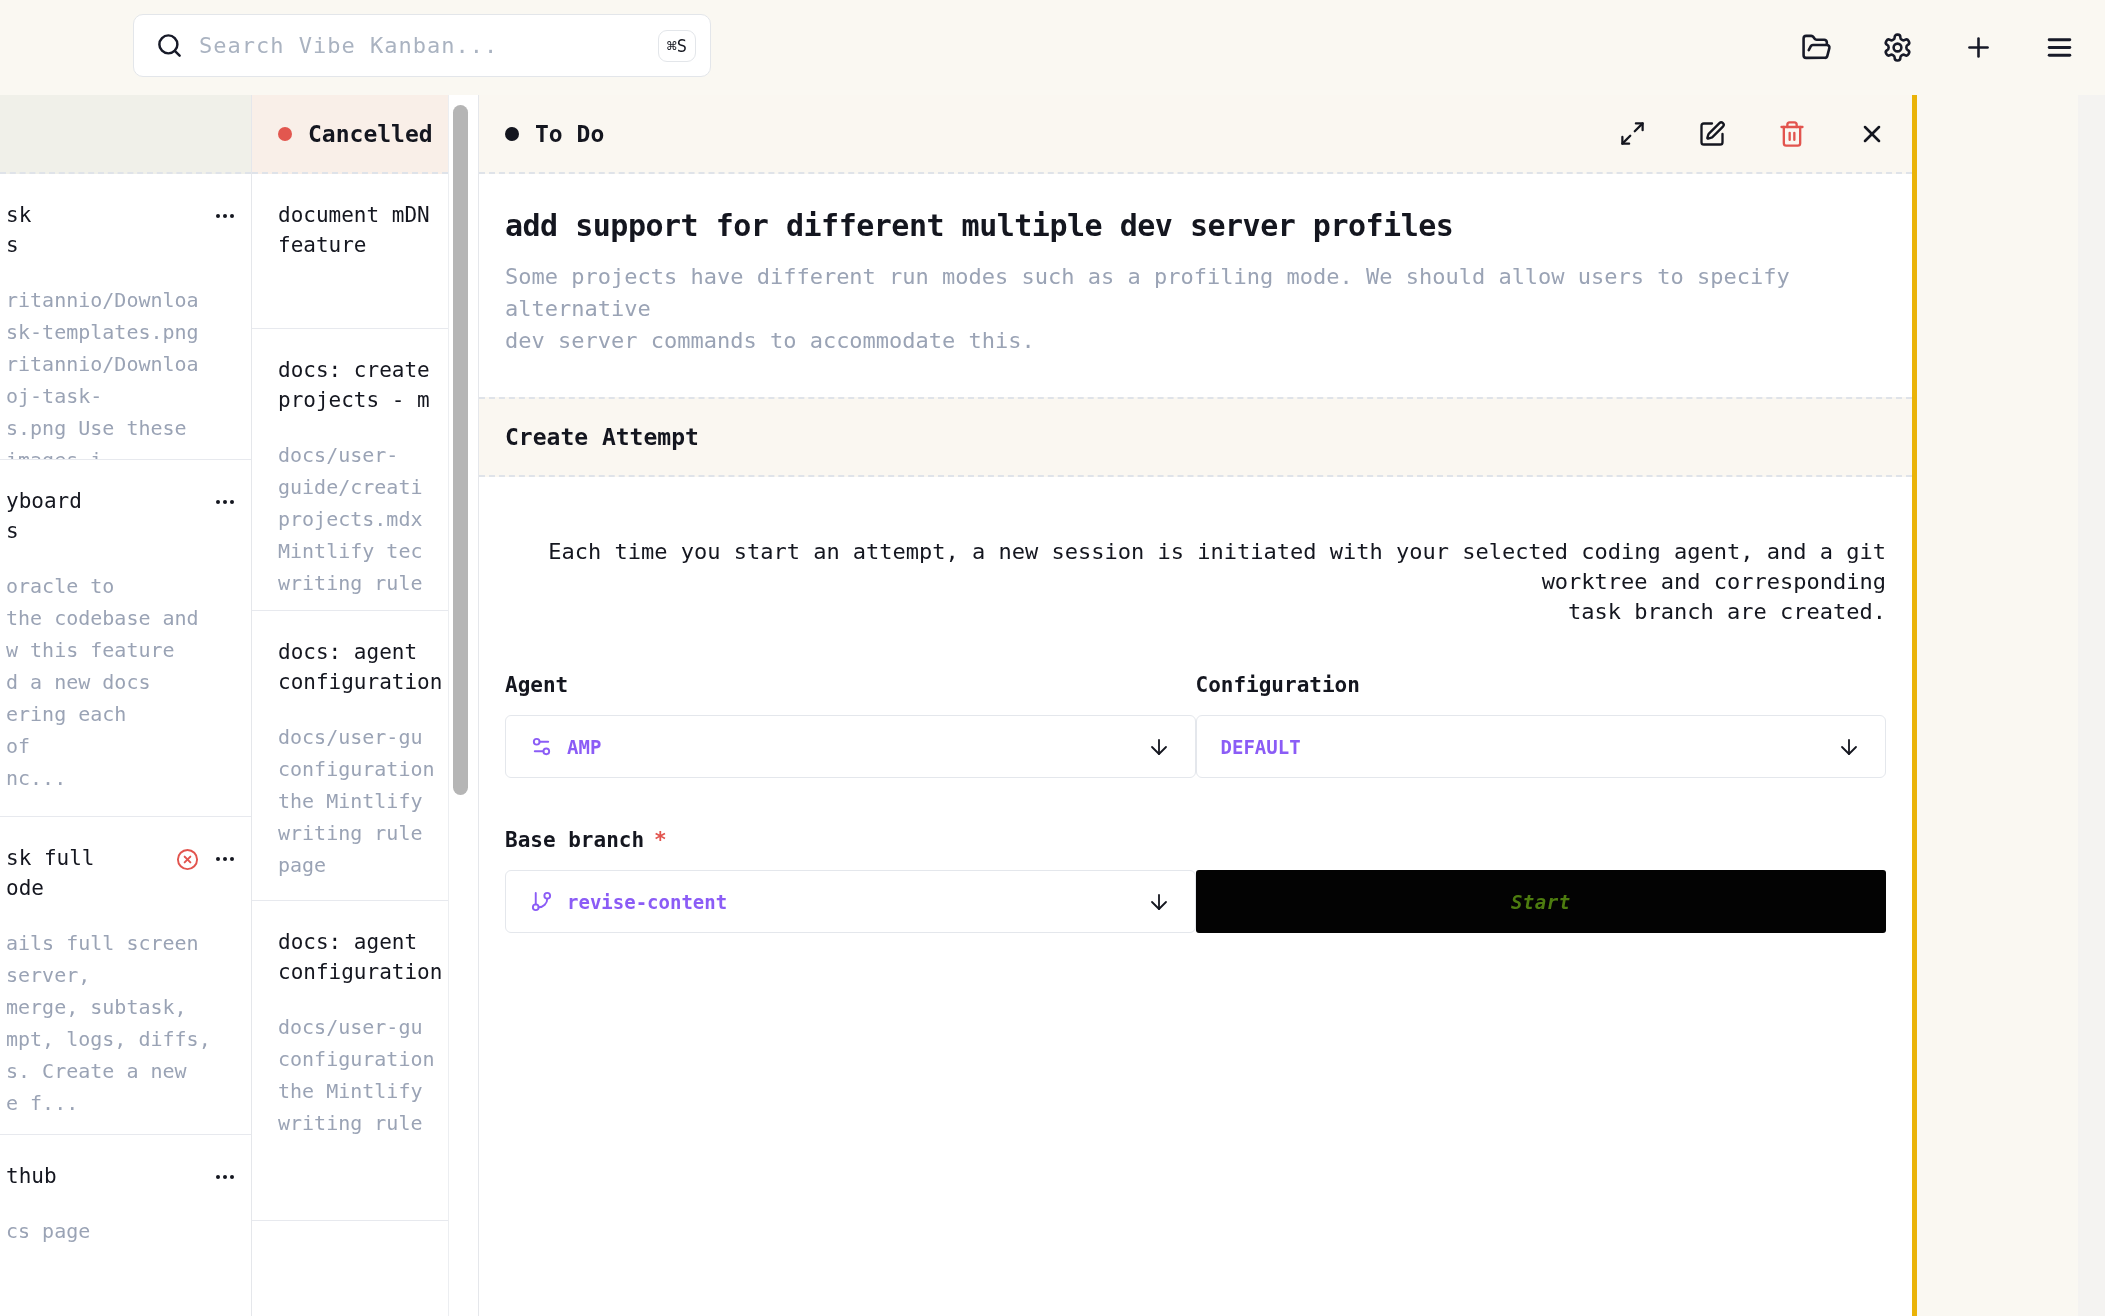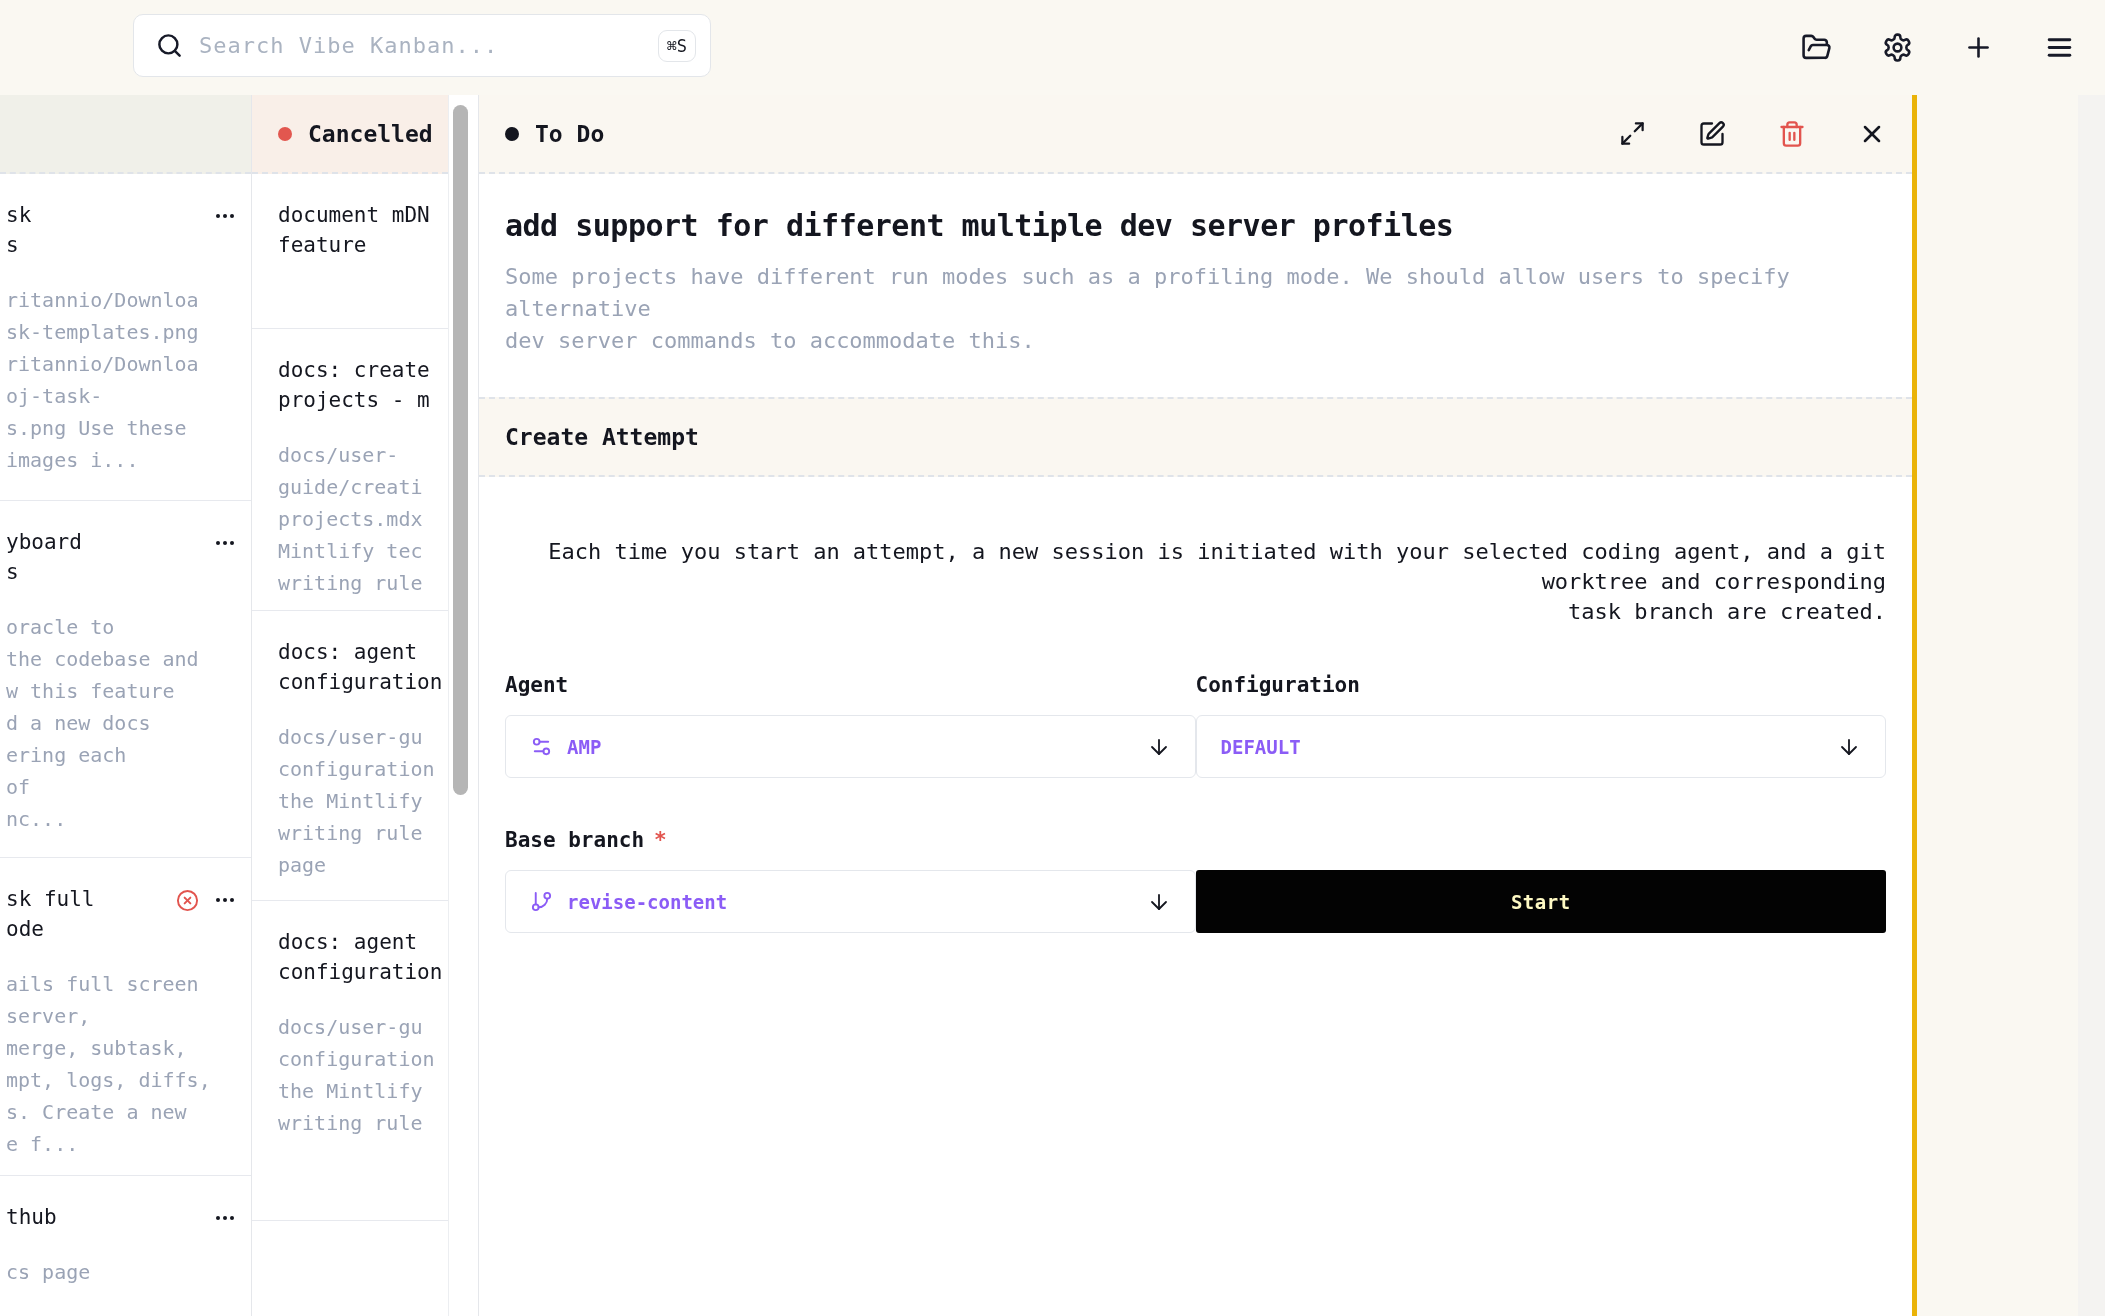--- a/index.html
+++ b/index.html
@@ -94,23 +94,24 @@
   .field-label { font-size:21px; font-weight:700; margin-bottom:18px; display:flex; gap:10px; }
   .req { color:#e2544e; font-weight:700; }
   .select {
     height:63px; background:#fff; border:1px solid #e4e7ec; border-radius:6px;
     display:flex; align-items:center; gap:14px; padding:0 24px; width:100%;
     font-size:19px; font-weight:600; color:#8b5cf6;
   }
   .select .chev { margin-left:auto; color:#14161f; }
   .row2 { margin-top:50px; }
   .start-btn {
-    height:63px; width:100%; background:#030303; color:#fef9c3; border-radius:3px;
+    height:63px; width:100%; background:#030303; color:#4d7c0f; border-radius:3px;
     font-size:19px; font-weight:600; display:flex; align-items:center; justify-content:center;
     letter-spacing:0.5px;
+    font-style:italic;
   }
 </style>
 </head>
 <body>
 
 <header class="topbar">
   <div class="search-box">
     <span class="icon-btn">
       <svg width="27" height="27" viewBox="0 0 24 24" fill="none" stroke="currentColor" stroke-width="2.2" stroke-linecap="round" stroke-linejoin="round">
           <circle cx="11" cy="11" r="8"></circle>
@@ -156,21 +157,21 @@
   </div>
 </header>
 
 <div class="board">
 
   <div class="col col-left">
     <div class="col-header col-header-left">
       <span></span>
     </div>
 
-    <div class="card" style="height:327px">
+    <div class="card" style="height:286px">
       <div class="card-top">
         <div class="card-title">sk
 s</div>
         <div class="card-actions">
           <button class="card-menu">
             <span><svg width="24" height="24" viewBox="0 0 24 24" fill="currentColor">
                   <circle cx="5" cy="12" r="2"></circle>
                   <circle cx="12" cy="12" r="2"></circle>
                   <circle cx="19" cy="12" r="2"></circle>
                 </svg></span>

